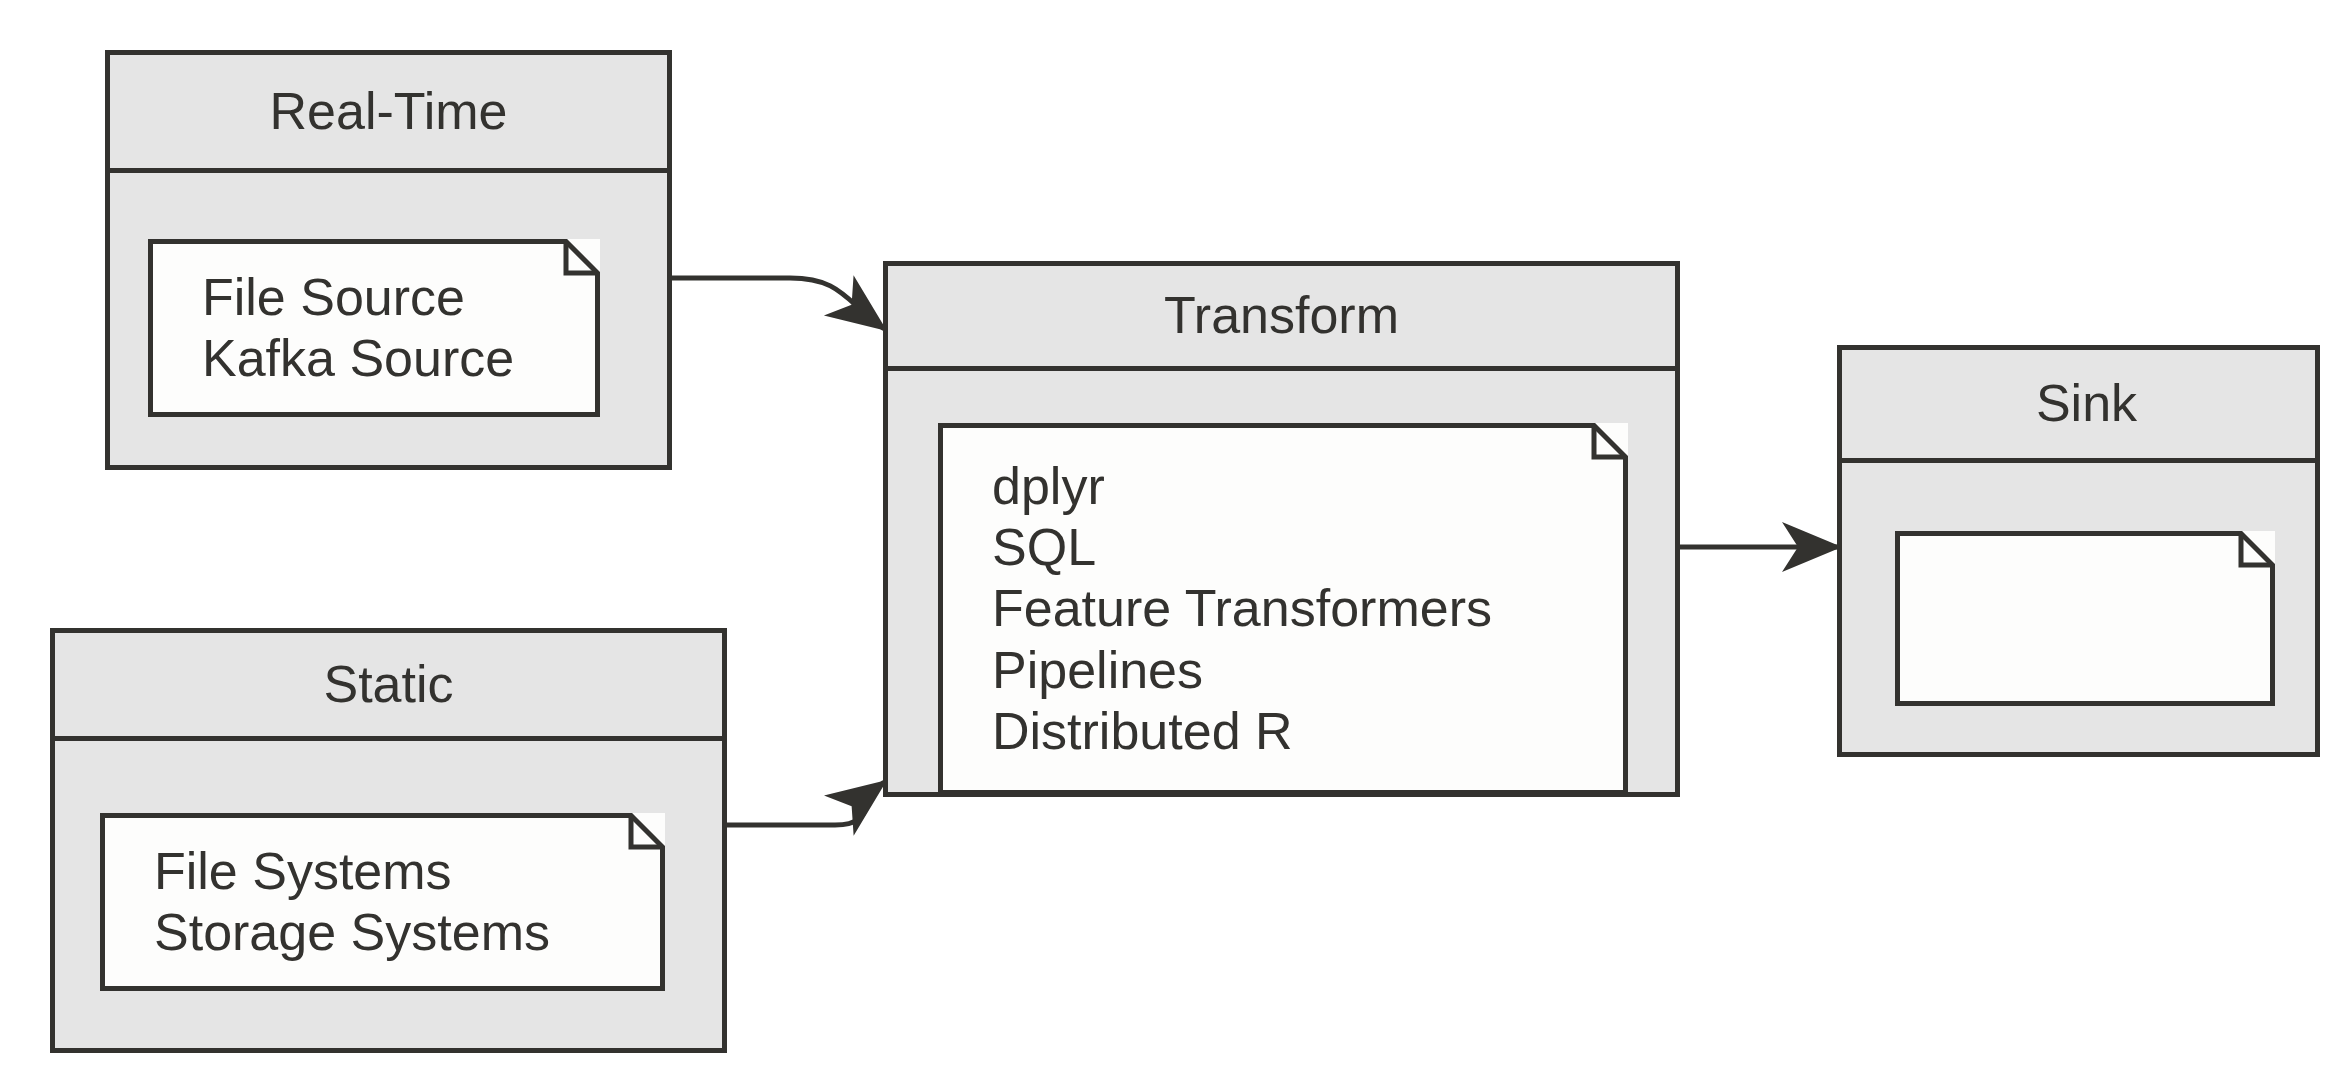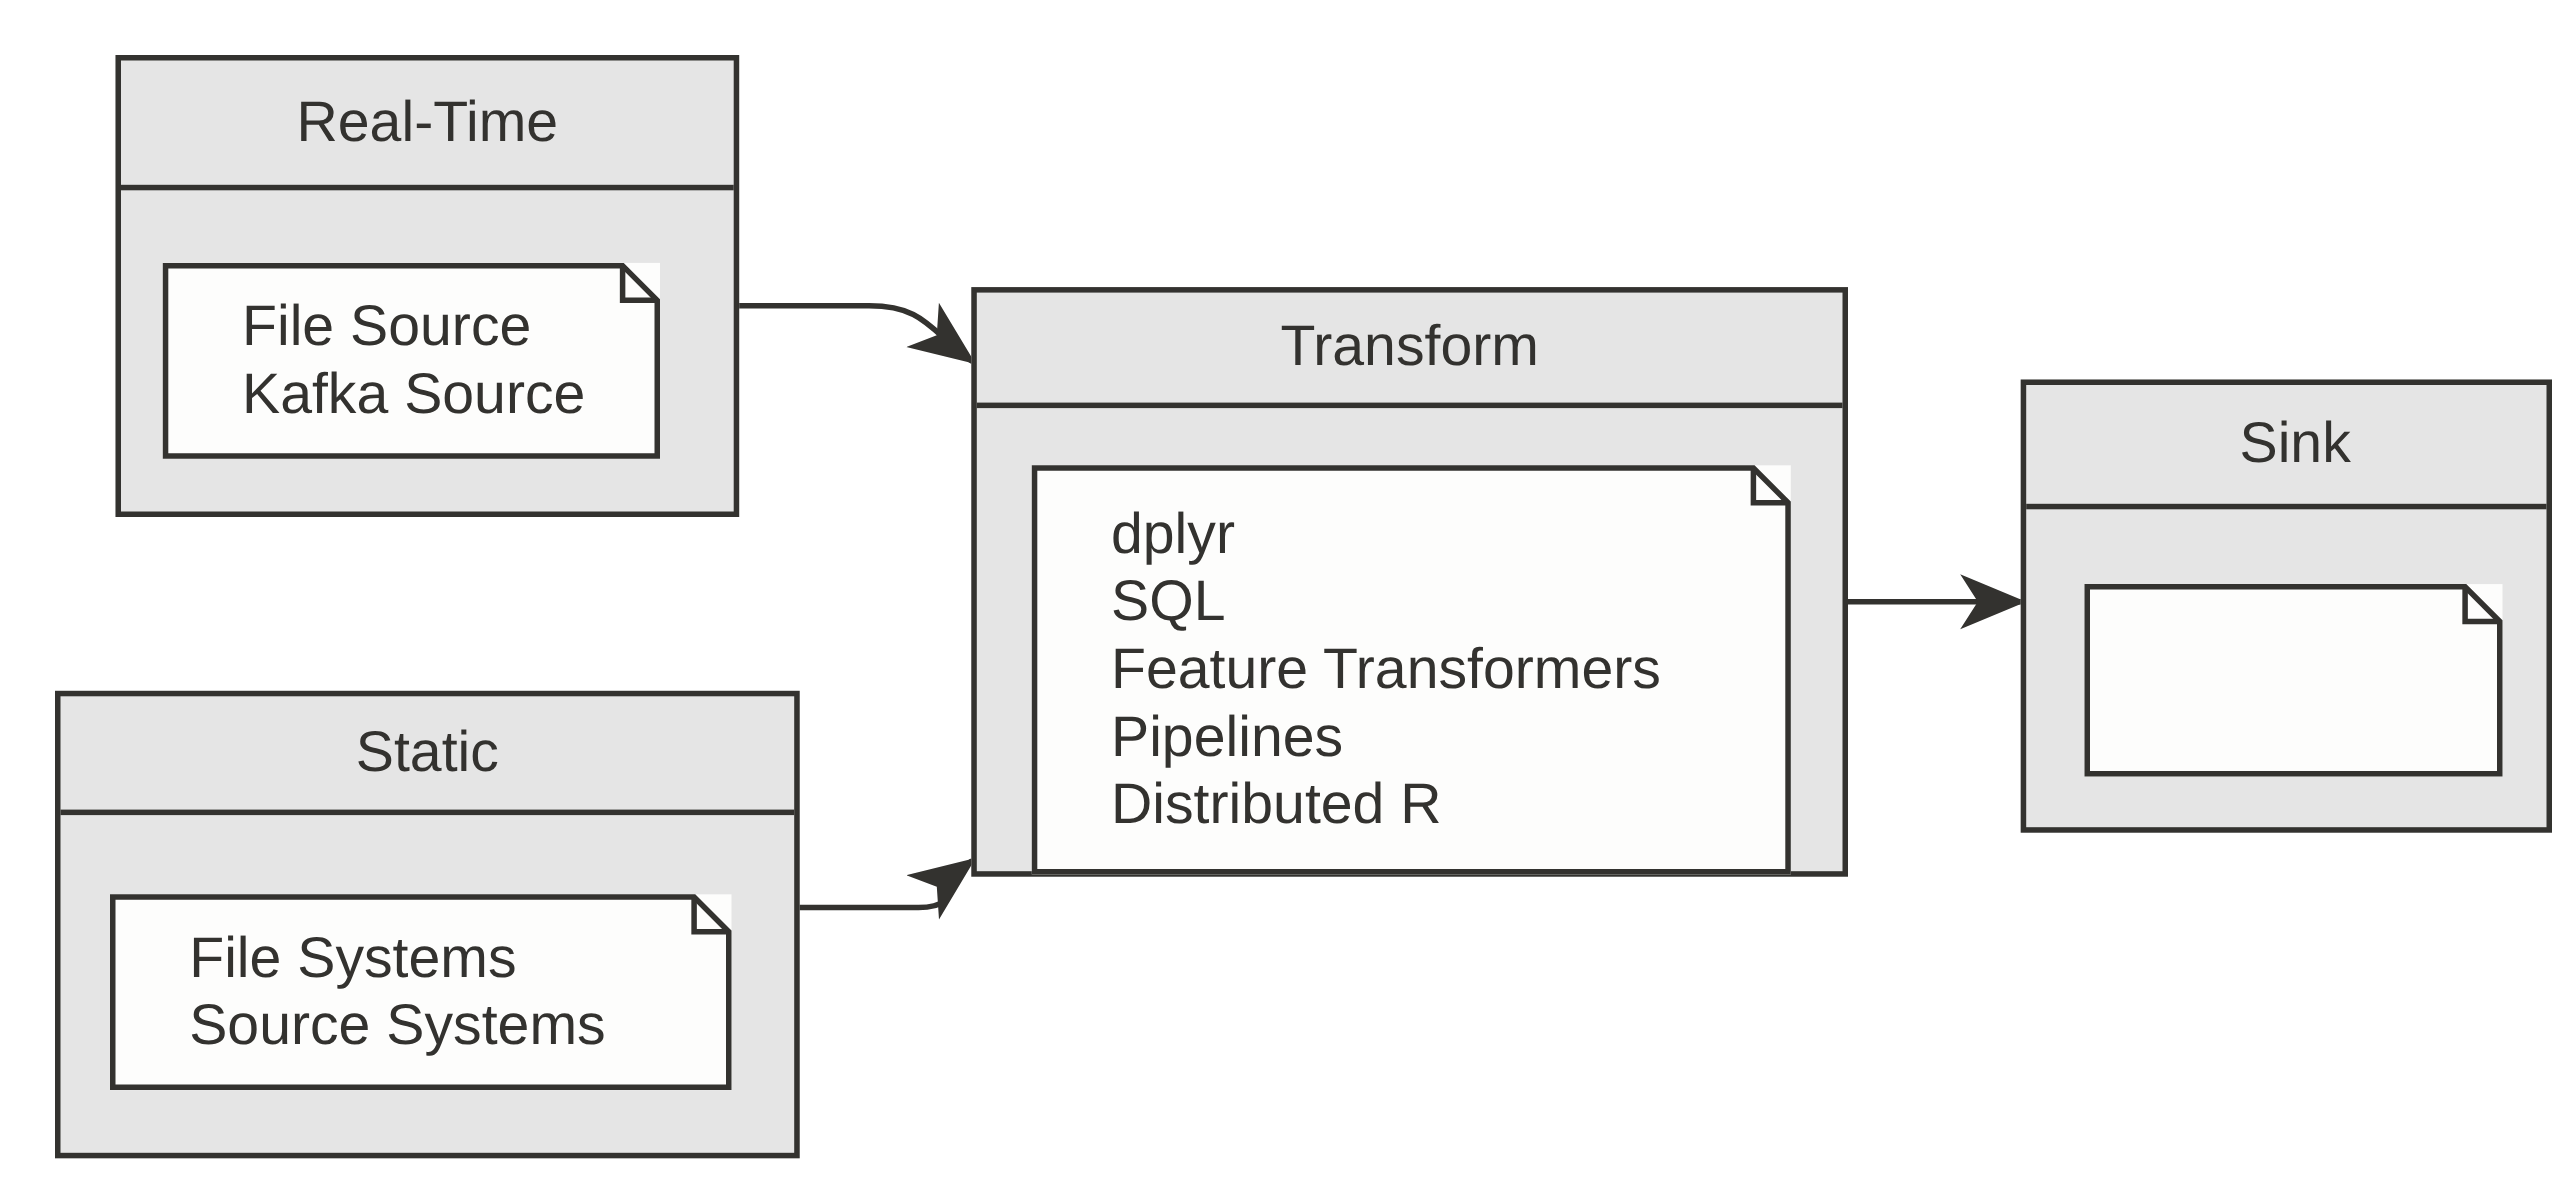--- a/index.html
+++ b/index.html
@@ -68,21 +68,20 @@
     position: absolute;
     left: 0;
     top: 0;
     width: 100%;
     height: 100%;
     display: flex;
     flex-direction: column;
     justify-content: center;
     box-sizing: border-box;
     padding-left: 54px;
-    margin-left: 18px;
   }
   .note-line {
     font-size: 52px;
     color: #33322f;
     line-height: 1.18;
     white-space: nowrap;
   }
   
   #node-realtime      { left: 105px; top: 50px;  width: 567px; height: 420px; }
   #node-realtime .uml-title-bar { height: 118px; }
@@ -152,21 +151,21 @@
       <span class="uml-title">Static</span>
     </div>
     <div class="uml-body">
       <div class="note" id="note-static">
         <svg class="note-svg" viewBox="0 0 565 178" preserveAspectRatio="none" xmlns="http://www.w3.org/2000/svg">
           <path d="M 2.5 2.5 L 531 2.5 L 562.5 34 L 562.5 175.5 L 2.5 175.5 Z" fill="#fdfdfc" stroke="#33322f" stroke-width="5" vector-effect="non-scaling-stroke"></path>
           <path d="M 531 2.5 L 531 34 L 562.5 34" fill="none" stroke="#33322f" stroke-width="5" vector-effect="non-scaling-stroke"></path>
         </svg>
         <div class="note-text">
           <div class="note-line">File Systems</div>
-          <div class="note-line">Source Systems</div>
+          <div class="note-line">Storage Systems</div>
         </div>
       </div>
     </div>
   </div>
 
   <div class="uml-box" id="node-transform">
     <div class="uml-title-bar">
       <span class="uml-title">Transform</span>
     </div>
     <div class="uml-body">

